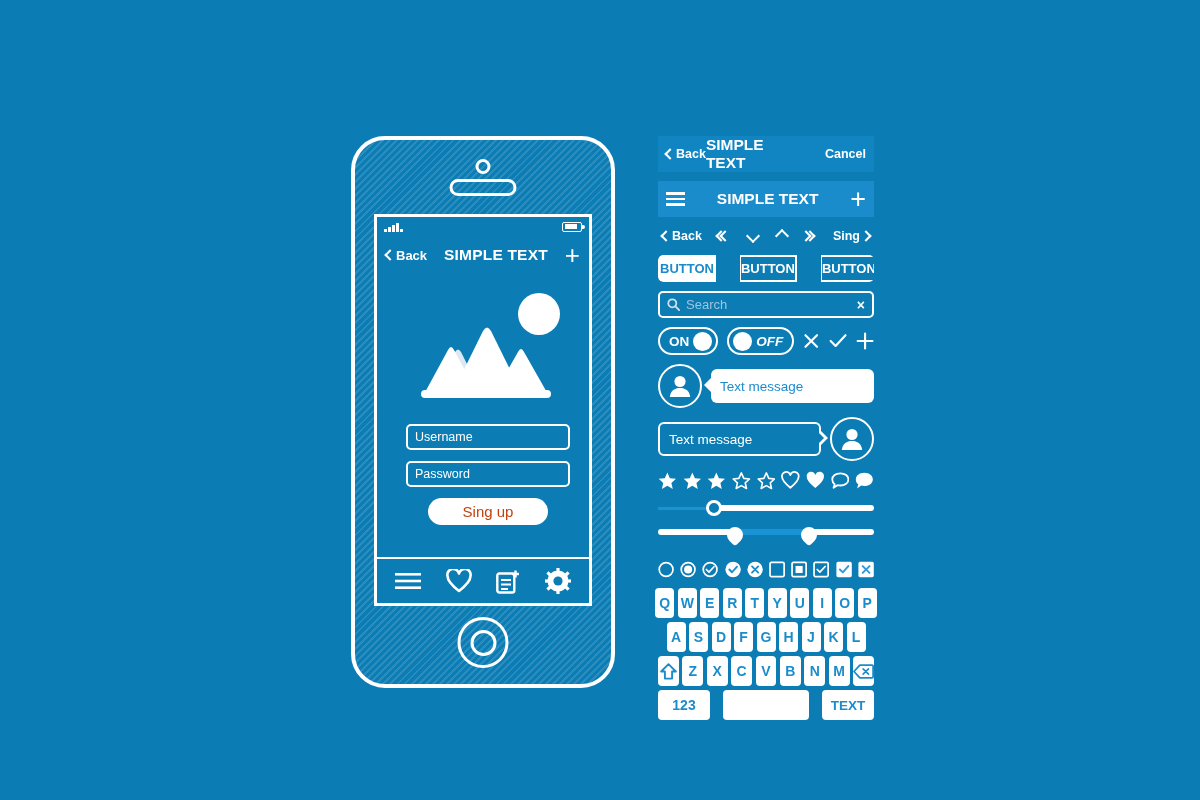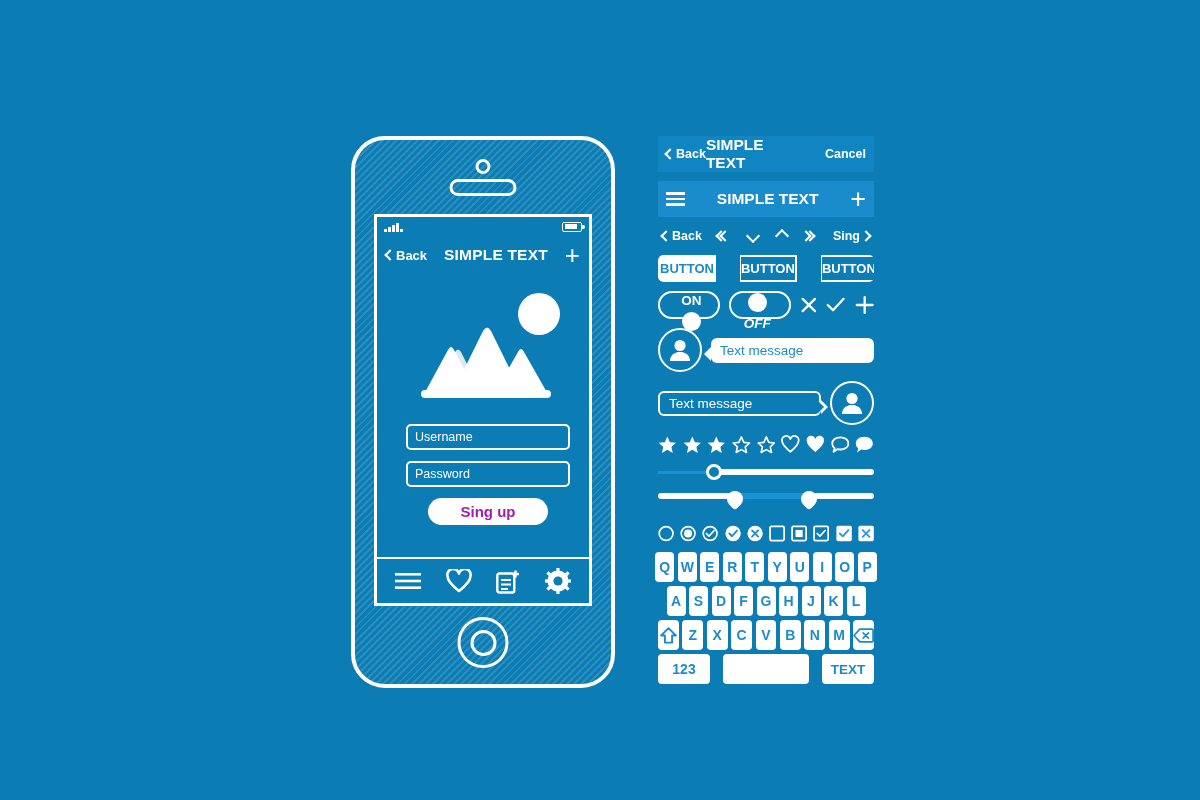--- a/index.html
+++ b/index.html
@@ -93,21 +93,21 @@
   .form { flex: 1 1 auto; padding: 8px 19px 0 29px; }
   .field {
     height: 26px; border: 2.5px solid #fff; border-radius: 5px;
     display: flex; align-items: center; padding: 0 7px;
     color: #fff; font-size: 12.5px; margin-bottom: 11px;
   }
   .signup {
     margin: 7px auto 0; width: 120px; height: 27px;
     background: #fff; border-radius: 14px;
     display: flex; align-items: center; justify-content: center;
-    color: #a21caf; font-size: 15px; font-weight: bold;
+    color: #c2410c; font-size: 15px; font-weight: normal;
   }
 
   
   .tabbar {
     flex: 0 0 46px; border-top: 2.5px solid #fff;
     display: flex; align-items: center; justify-content: space-around;
     padding: 0 6px;
   }
   .tabbar .t { display: flex; align-items: center; justify-content: center; }
 
@@ -153,31 +153,31 @@
     color: #9fc4dc; font-size: 13px;
   }
   .search .ph { flex: 1 1 auto; }
   .search .x { color: #fff; font-size: 14px; font-weight: bold; }
 
   
   .toggles { display: flex; align-items: center; gap: 9px; color: #fff; }
   .tgl {
     width: 68px; height: 28px; border: 2.5px solid #fff; border-radius: 15px;
     display: flex; align-items: center; padding: 0 4px; gap: 4px;
-    font-size: 13.5px; font-weight: bold; flex-direction: column;
+    font-size: 13.5px; font-weight: bold;
   }
   .tgl .knob { width: 19px; height: 19px; background: #fff; border-radius: 50%; flex: 0 0 19px; }
   .tgl.on { justify-content: space-between; padding-left: 9px; }
   .tgl.off { justify-content: space-between; padding-right: 9px; font-style: italic; }
 
   
   .chat { display: flex; align-items: center; gap: 0; }
   .avatar { width: 44px; height: 44px; border-radius: 50%; border: 2.5px solid #fff; display:flex;align-items:center;justify-content:center; flex: 0 0 44px; }
   .bubble {
-    flex: 1 1 auto; height: 25px; border-radius: 6px;
+    flex: 1 1 auto; height: 34px; border-radius: 6px;
     display: flex; align-items: center; padding: 0 9px; font-size: 13.5px;
     position: relative;
   }
   .bubble.fill { background: #fff; color: #1b8ccb; margin-left: 9px; }
   .bubble.fill::before {
     content:""; position:absolute; left:-7px; top: 9px;
     border: 7px solid transparent; border-right-color: #fff; border-left: 0;
   }
   .bubble.out { border: 2.5px solid #fff; color: #fff; margin-right: 9px; }
   .bubble.out::before {
@@ -369,20 +369,28 @@
         <span class="chev r"></span>
       </span>
     </div>
 
     <div class="row btngroup">
       <span class="b">BUTTON</span>
       <span class="b">BUTTON</span>
       <span class="b">BUTTON</span>
     </div>
 
+    <div class="row search">
+      <svg width="13" height="13" viewBox="0 0 13 13">
+        <circle cx="5.3" cy="5.3" r="4" fill="none" stroke="#cfe2ee" stroke-width="1.8"></circle>
+        <path d="M8.4 8.4 L12.2 12.2" stroke="#cfe2ee" stroke-width="1.8" stroke-linecap="round"></path>
+      </svg>
+      <span class="ph">Search</span>
+      <span class="x">×</span>
+    </div>
 
     <div class="row toggles">
       <span class="tgl on">
         <span>ON</span>
         <span class="knob"></span>
       </span>
       <span class="tgl off">
         <span class="knob"></span>
         <span>OFF</span>
       </span>

